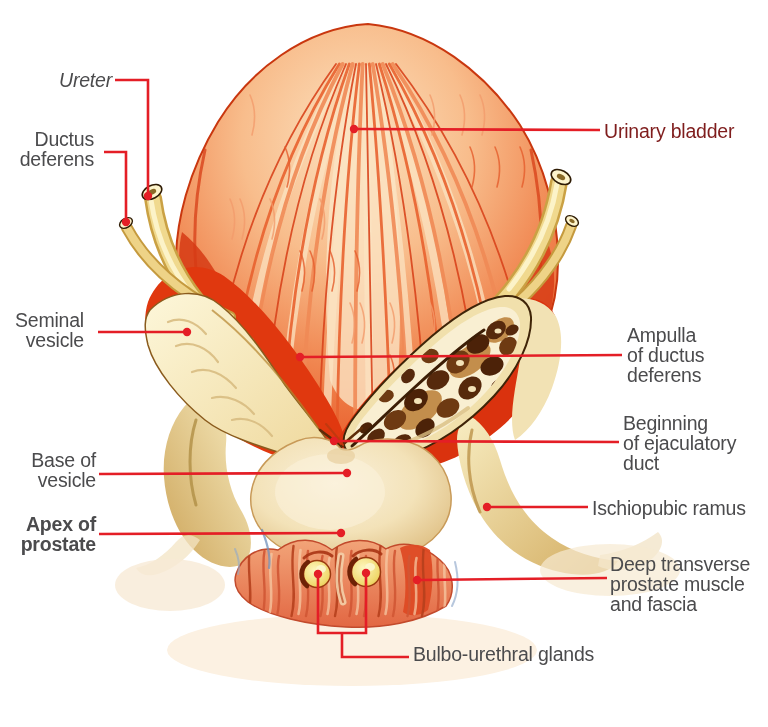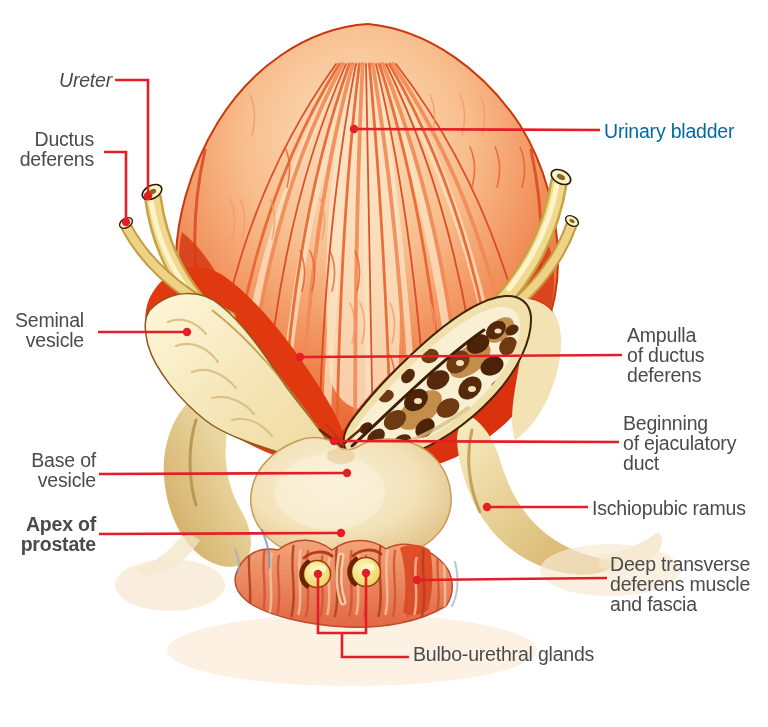--- a/index.html
+++ b/index.html
@@ -2,21 +2,21 @@
 <html><head>
 <meta charset="utf-8">
 <style>
   html,body{margin:0;padding:0;background:#fff;}
   .stage{position:relative;width:768px;height:727px;background:#ffffff;overflow:hidden;
          font-family:"Liberation Sans",sans-serif;}
   svg.layer{position:absolute;left:0;top:0;}
   .label{position:absolute;transform:translateY(-50%);font-size:19.5px;line-height:20px;
          color:#4b4b4d;white-space:pre-line;letter-spacing:-0.2px;}
   .label.right-align{text-align:right;}
-  .label--red{color:#0369a1;}
+  .label--red{color:#7f1d1d;}
 </style>
 </head>
 <body>
 
 <div class="stage">
 
   <svg class="layer" width="768" height="727" viewBox="0 0 768 727">
     <defs>
       <radialGradient id="gB" cx="0.47" cy="0.28" r="0.85">
         <stop offset="0" stop-color="#fce2c0"></stop>
@@ -343,16 +343,16 @@
 prostate</div>
   <div class="label label--red" style="left:604px;  top:131px;">Urinary bladder</div>
   <div class="label" style="left:627px; top:355px;">Ampulla
 of ductus
 deferens</div>
   <div class="label" style="left:623px; top:443px;">Beginning
 of ejaculatory
 duct</div>
   <div class="label" style="left:592px; top:508px;">Ischiopubic ramus</div>
   <div class="label" style="left:610px; top:584px;">Deep transverse
-deferens muscle
+prostate muscle
 and fascia</div>
   <div class="label" style="left:413px; top:654px;">Bulbo-urethral glands</div>
 </div>
 
 </body></html>

